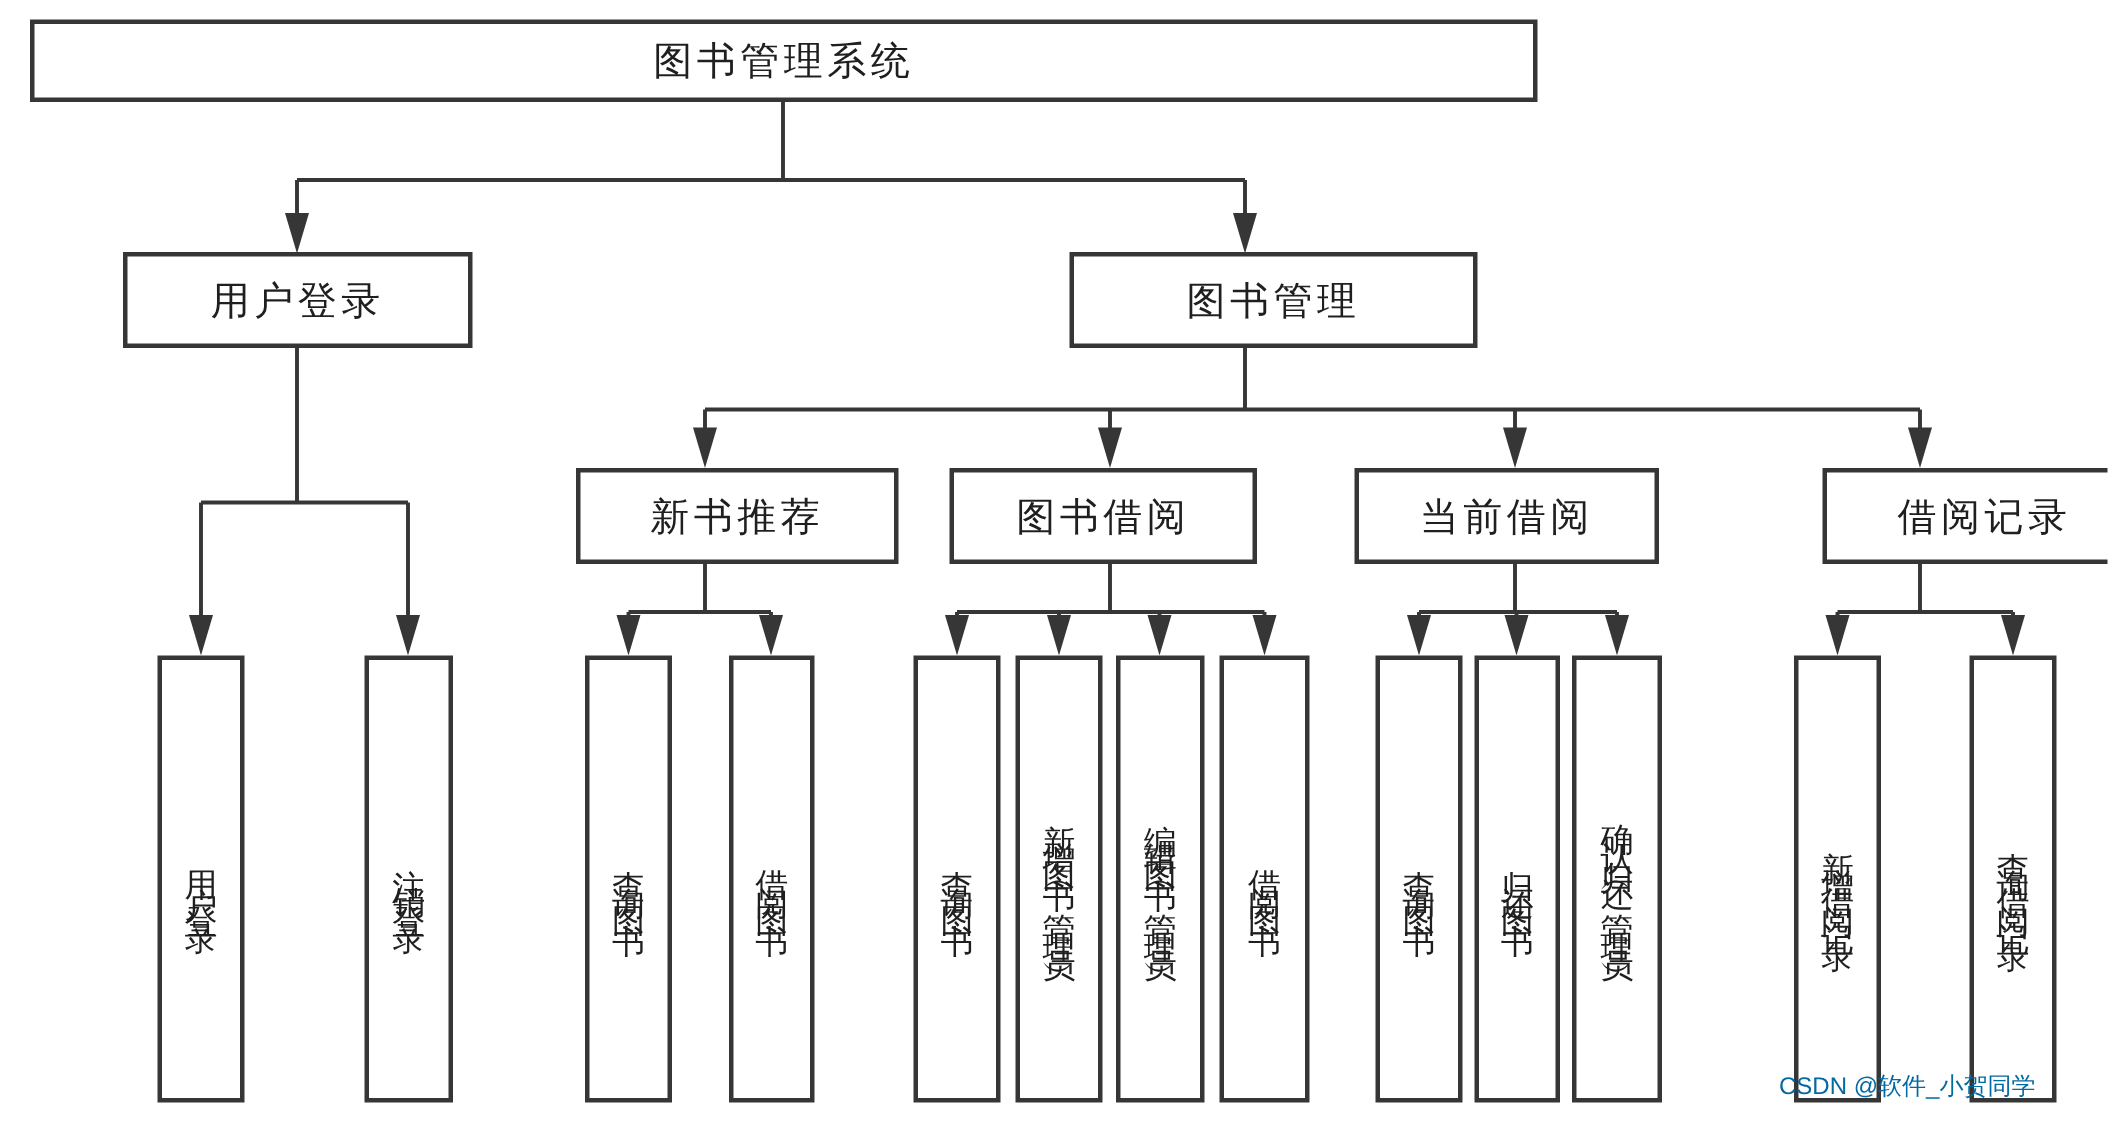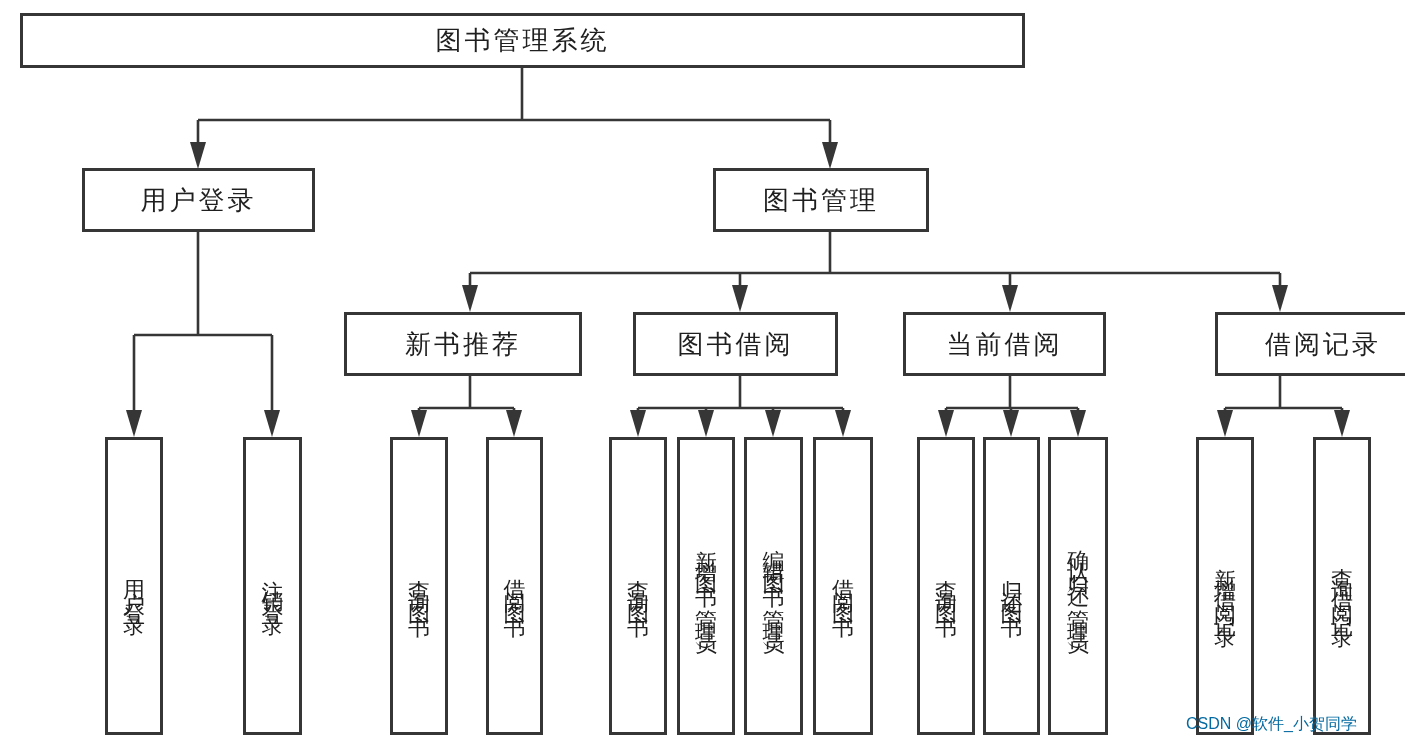--- a/index.html
+++ b/index.html
@@ -105,25 +105,25 @@
     <polygon points="1334,410 1350,410 1342,437"></polygon>
   </svg>
 
   <div class="node h-node root-node">
     <span>图书管理系统</span>
   </div>
 
   <div class="node h-node l2-node" style="left:82px;width:233px">
     <span>用户登录</span>
   </div>
-  <div class="node h-node l2-node" style="left:713px;width:216px">
+  <div class="node h-node l2-node" style="left:713px;width:272px">
     <span>图书管理</span>
   </div>
 
-  <div class="node h-node l3-node" style="left:344px;width:238px">
+  <div class="node h-node l3-node" style="left:384px;width:215px">
     <span>新书推荐</span>
   </div>
   <div class="node h-node l3-node" style="left:633px;width:205px">
     <span>图书借阅</span>
   </div>
   <div class="node h-node l3-node" style="left:903px;width:203px">
     <span>当前借阅</span>
   </div>
   <div class="node h-node l3-node" style="left:1215px;width:216px">
     <span>借阅记录</span>

